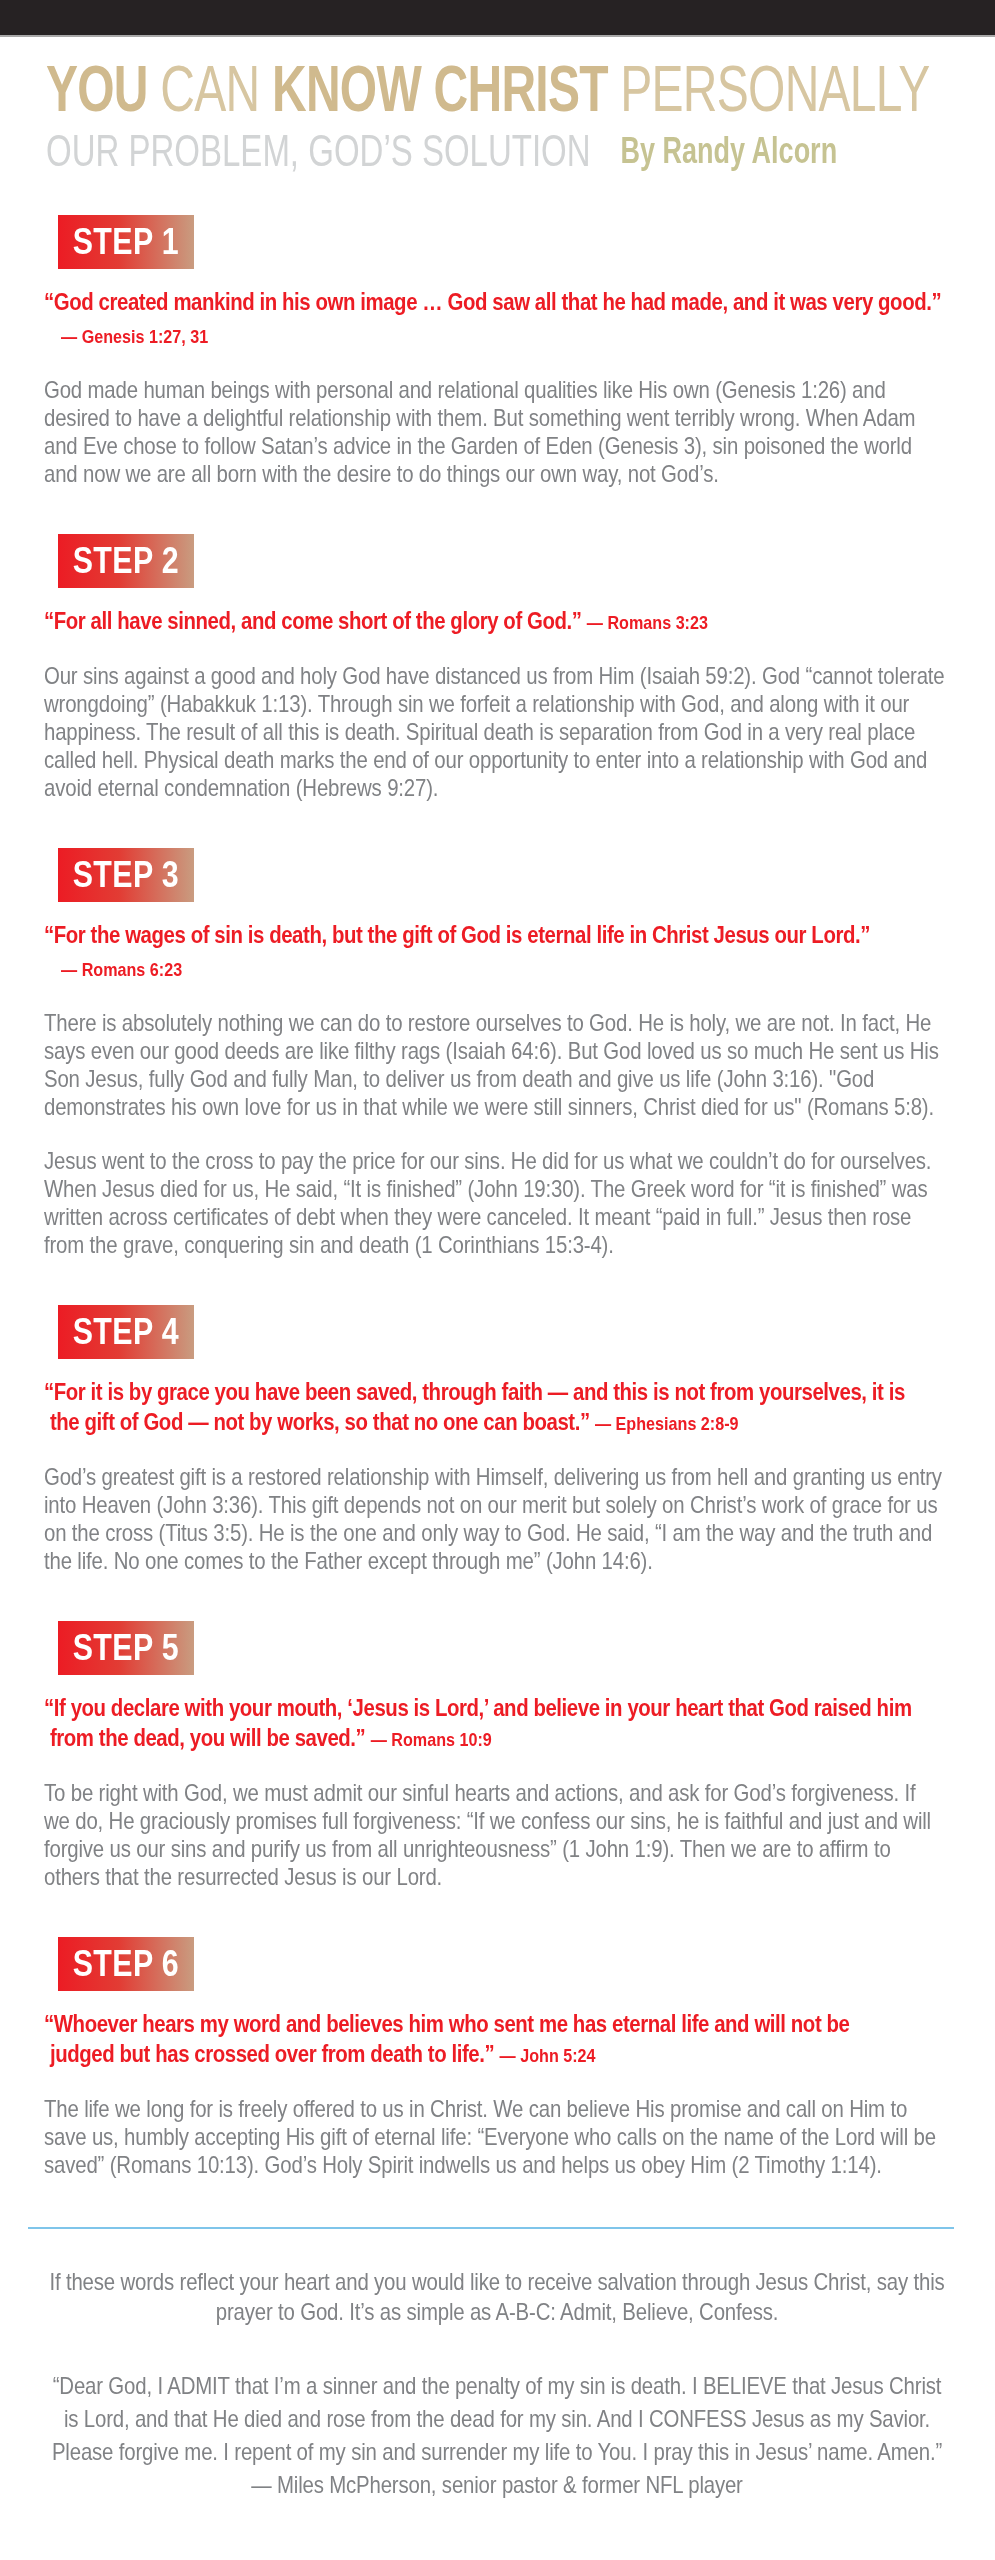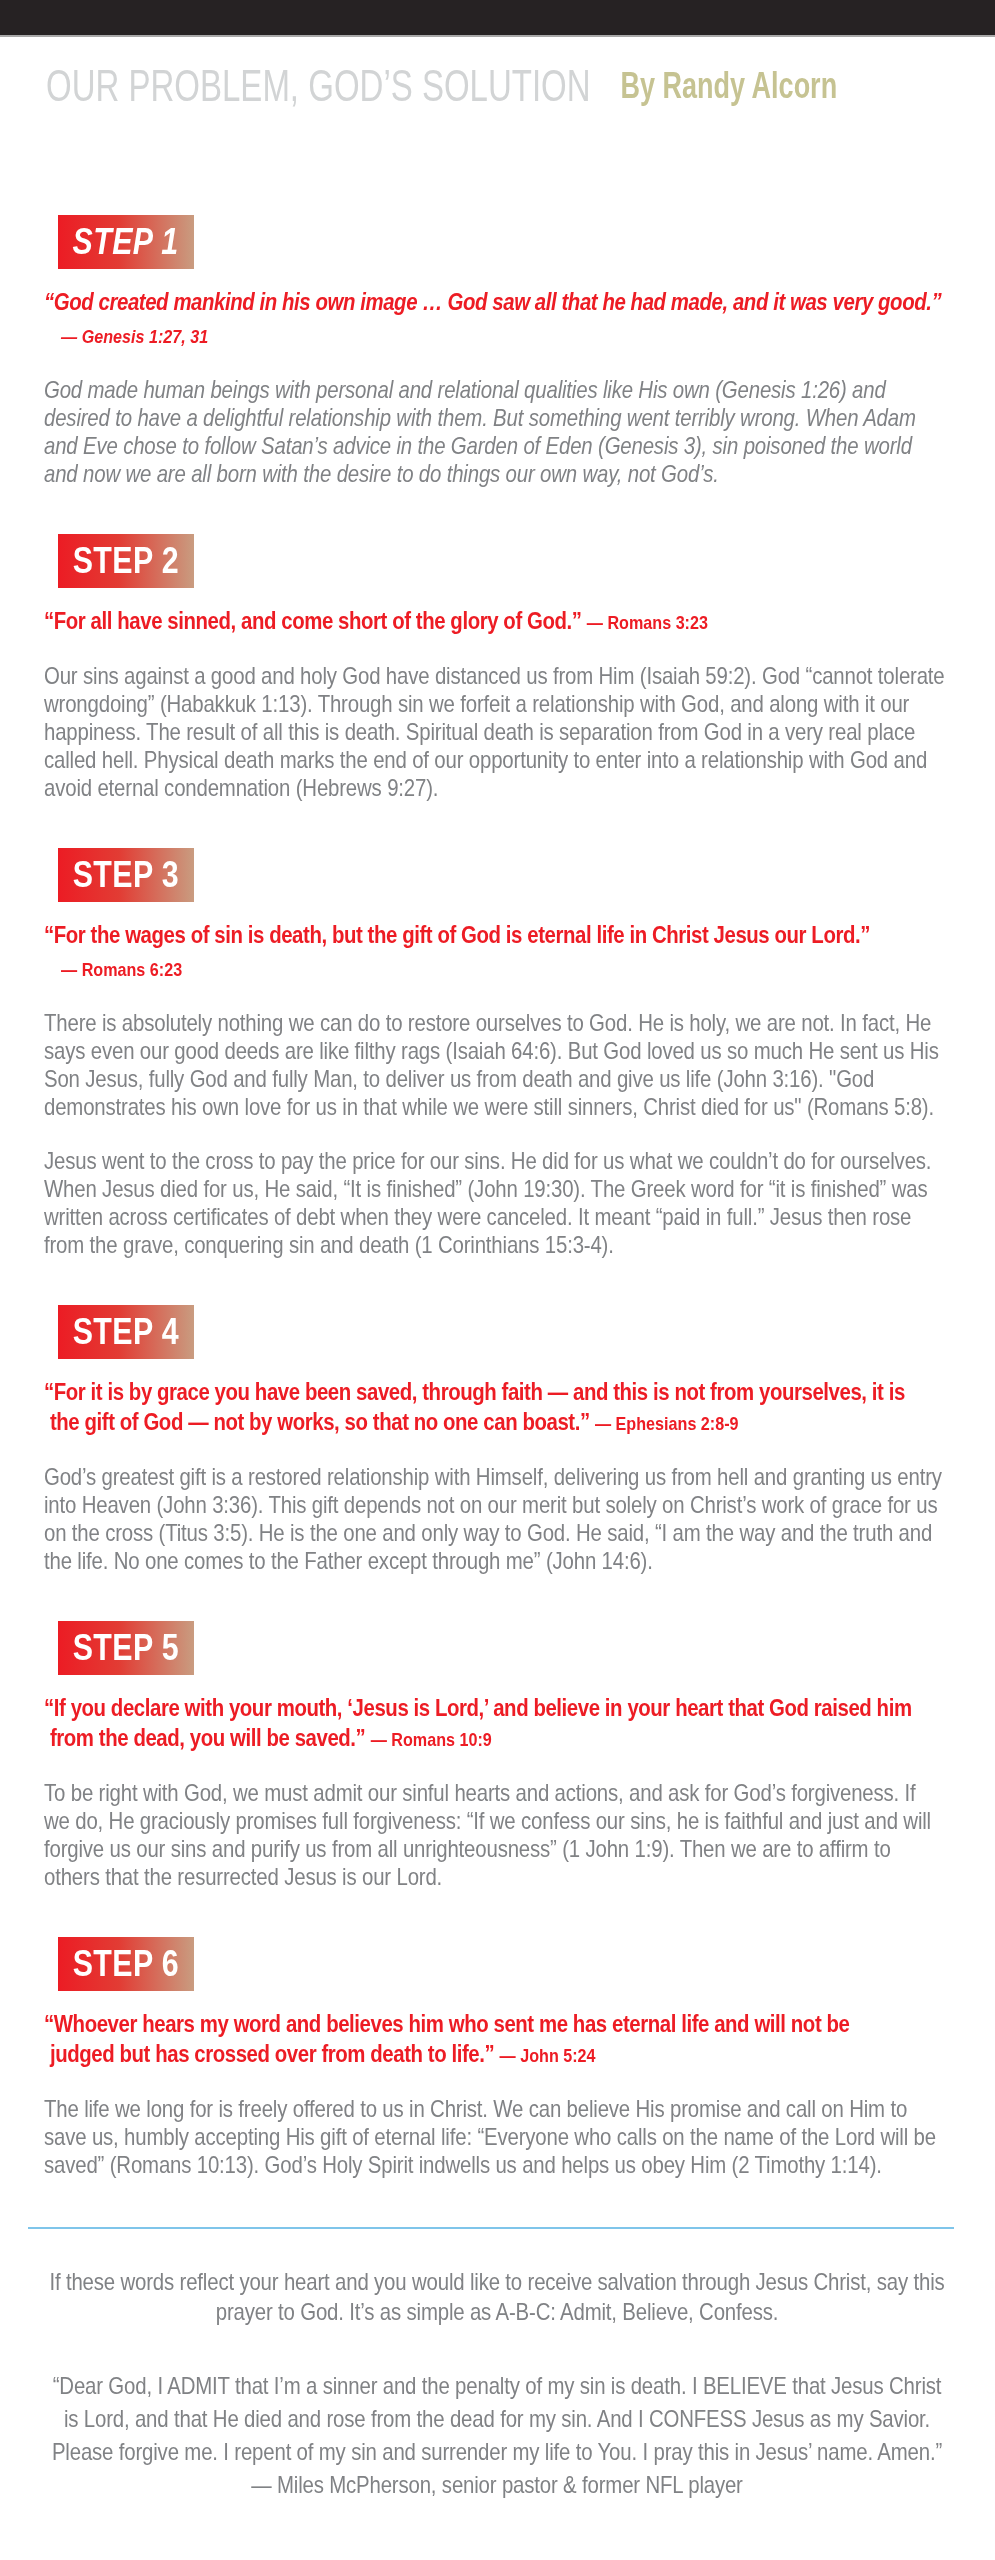--- a/index.html
+++ b/index.html
@@ -35,21 +35,21 @@
     white-space: nowrap;
     margin-top: 4px;
     transform: scaleX(0.75);
     transform-origin: 0 50%;
   }
   .subtitle { font-size: 44px; color: #d2d4d5; font-weight: 400; }
   .vdiv { width: 3px; height: 46px; background: #e6dcc4; }
   .byline { font-size: 36px; font-weight: bold; color: #c6c392; }
 
   .step { margin: 46px 0 0 44px; }
-  .step.first { margin-top: 104px; font-style: italic; }
+  .step.first { margin-top: 39px; }
   .badge {
     width: 136px;
     height: 54px;
     margin-left: 14px;
     background: linear-gradient(90deg, #ec1c24 0%, #e23c34 45%, #c99c80 100%);
     display: flex;
     align-items: center;
     justify-content: center;
   }
   .badge span {
@@ -116,20 +116,23 @@
     margin-top: 42px;
     line-height: 33px;
   }
 </style>
 </head>
 <body>
 
 <div class="topbar"></div>
 
 <div class="header">
+  <div>
+    <span class="title"><span>YOU</span><span class="lt"> CAN </span><span>KNOW CHRIST</span><span class="lt"> PERSONALLY</span></span>
+  </div>
   <div class="subrow">
     <span class="subtitle">OUR PROBLEM, GOD’S SOLUTION</span>
     <span class="vdiv"></span>
     <span class="byline">By Randy Alcorn</span>
   </div>
 </div>
 
 <div class="step first">
   <div class="badge">
       <span>STEP 1</span>

